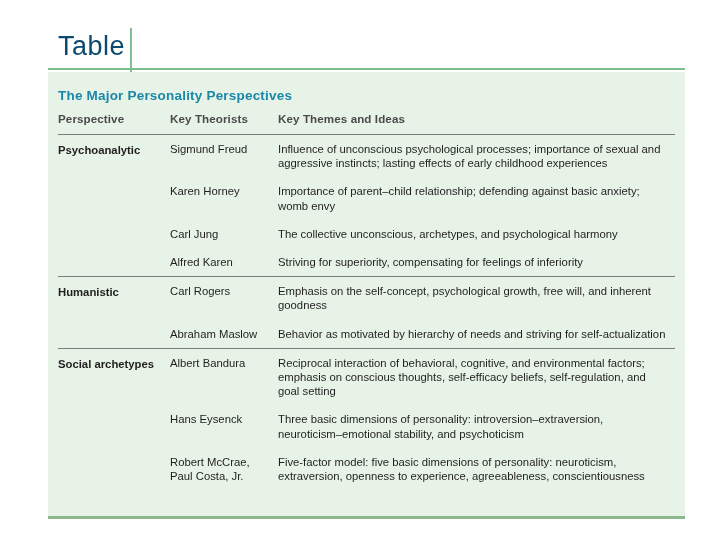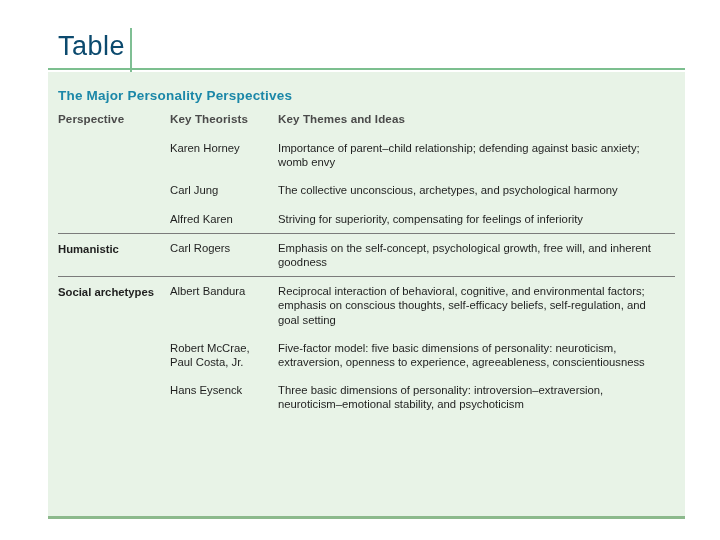--- a/index.html
+++ b/index.html
@@ -148,53 +148,63 @@
         <col class="c3">
     </colgroup>
     <thead>
       <tr>
         <th>Perspective</th>
         <th>Key Theorists</th>
         <th>Key Themes and Ideas</th>
       </tr>
     </thead>
     <tbody id="table-body">
+        <tr class="group-start">
+          <td class="persp">Psychoanalytic</td>
+          <td class="nowrapline">Sigmund Freud</td>
+          <td>Influence of unconscious psychological processes; importance of sexual and aggressive instincts; lasting effects of early childhood experiences</td>
+        </tr>
         <tr>
           <td class="persp"></td>
           <td class="nowrapline">Karen Horney</td>
           <td>Importance of parent–child relationship; defending against basic anxiety; womb envy</td>
         </tr>
         <tr>
           <td class="persp"></td>
           <td class="nowrapline">Carl Jung</td>
           <td>The collective unconscious, archetypes, and psychological harmony</td>
         </tr>
         <tr>
           <td class="persp"></td>
           <td class="nowrapline">Alfred Karen</td>
           <td>Striving for superiority, compensating for feelings of inferiority</td>
         </tr>
         <tr class="group-start">
           <td class="persp">Humanistic</td>
           <td class="nowrapline">Carl Rogers</td>
           <td>Emphasis on the self-concept, psychological growth, free will, and inherent goodness</td>
         </tr>
+        <tr>
+          <td class="persp"></td>
+          <td class="nowrapline">Abraham Maslow</td>
+          <td>Behavior as motivated by hierarchy of needs and striving for self-actualization</td>
+        </tr>
         <tr class="group-start">
           <td class="persp">Social archetypes</td>
           <td class="nowrapline">Albert Bandura</td>
           <td>Reciprocal interaction of behavioral, cognitive, and environmental factors; emphasis on conscious thoughts, self-efficacy beliefs, self-regulation, and goal setting</td>
         </tr>
         <tr>
           <td class="persp"></td>
+          <td class="nowrapline">Hans Eysenck</td>
+          <td>Three basic dimensions of personality: introversion–extraversion, neuroticism–emotional stability, and psychoticism</td>
+        </tr>
+        <tr>
+          <td class="persp"></td>
           <td class="nowrapline">Robert McCrae,
 Paul Costa, Jr.</td>
           <td>Five-factor model: five basic dimensions of personality: neuroticism, extraversion, openness to experience, agreeableness, conscientiousness</td>
         </tr>
-        <tr>
-          <td class="persp"></td>
-          <td class="nowrapline">Hans Eysenck</td>
-          <td>Three basic dimensions of personality: introversion–extraversion, neuroticism–emotional stability, and psychoticism</td>
-        </tr>
       </tbody>
   </table>
 </div>
 
 <div id="panel-bottom-rule"></div>
 
 </body></html>

